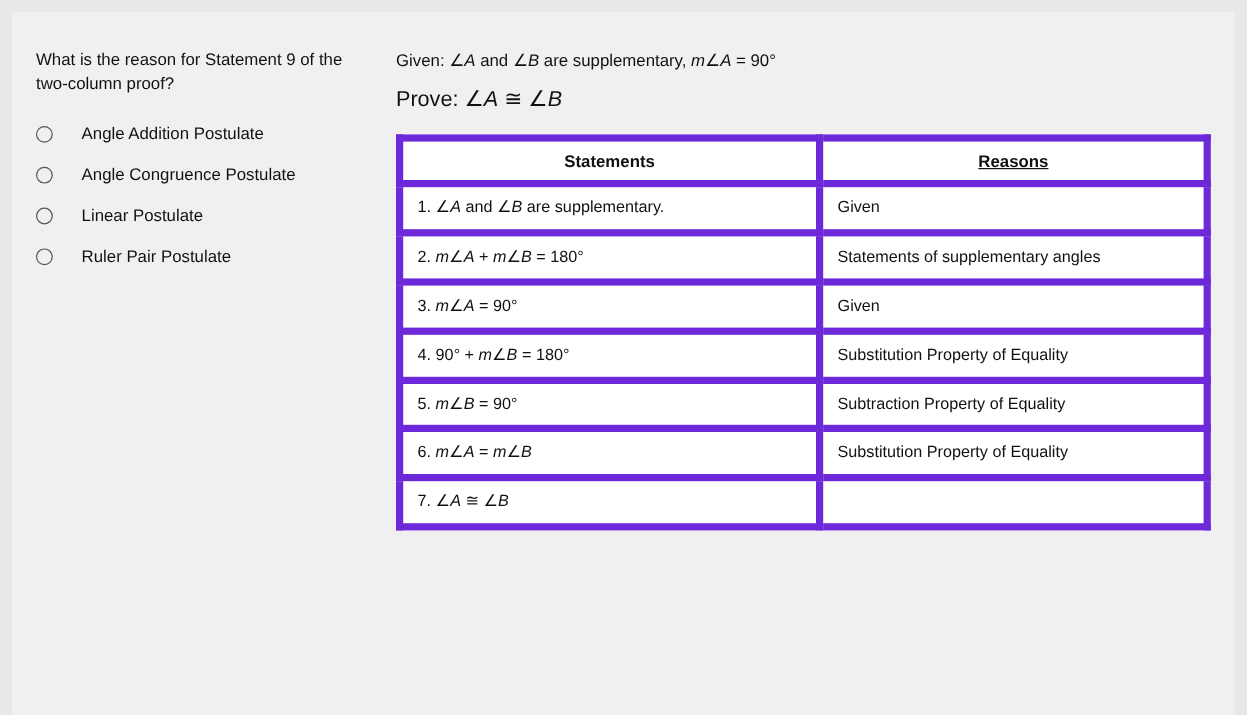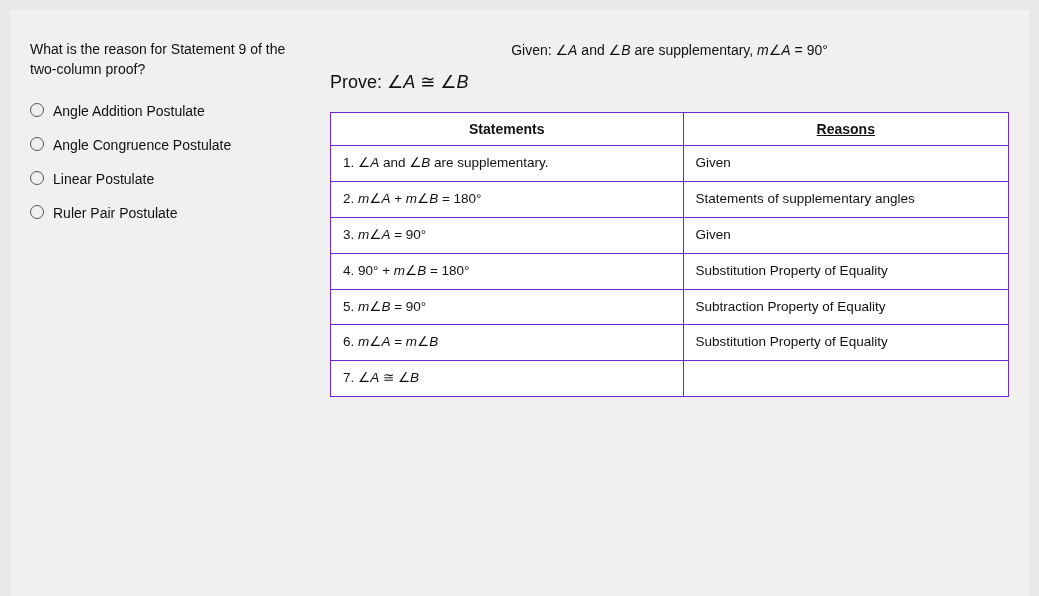--- a/index.html
+++ b/index.html
@@ -40,22 +40,22 @@
 
     .options-list {
       list-style: none;
       display: flex;
       flex-direction: column;
       gap: 18px;
     }
 
     .option-item {
       display: flex;
-      align-items: flex-start;
-      gap: 9px;
+      align-items: flex-end;
+      gap: 24px;
       cursor: pointer;
     }
 
     .radio-circle {
       width: 14px;
       height: 14px;
       border-radius: 50%;
       border: 1.5px solid #555;
       flex-shrink: 0;
       background: transparent;
@@ -68,39 +68,38 @@
 
     .right-panel {
       flex: 1;
     }
 
     .given-text {
       font-size: 14px;
       color: #111;
       margin-bottom: 8px;
       line-height: 1.5;
-      text-align: center;
     }
 
     .prove-text {
       font-size: 18px;
       color: #111;
       margin-bottom: 16px;
       line-height: 1.5;
     }
 
     .proof-table {
       width: 100%;
       border-collapse: collapse;
       background: white;
     }
 
     .proof-table th,
     .proof-table td {
-      border: 1px solid #6d28d9;
+      border: 6px solid #6d28d9;
       padding: 8px 12px;
       vertical-align: top;
       font-size: 13.5px;
       color: #111;
     }
 
     .proof-table th {
       background: white;
       font-weight: bold;
       font-size: 14px;

